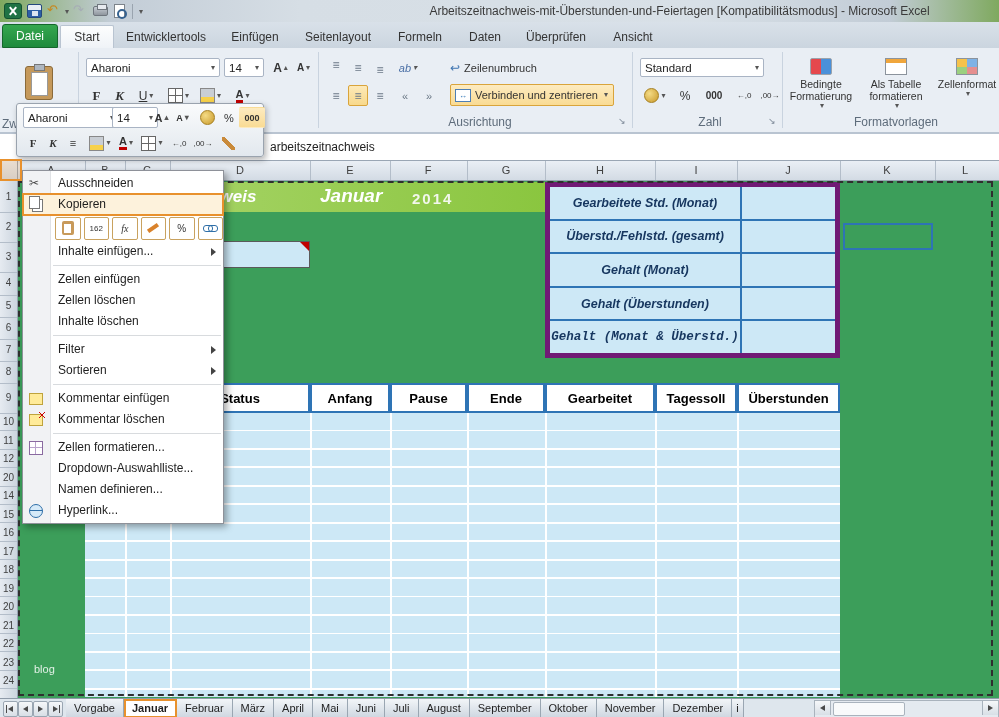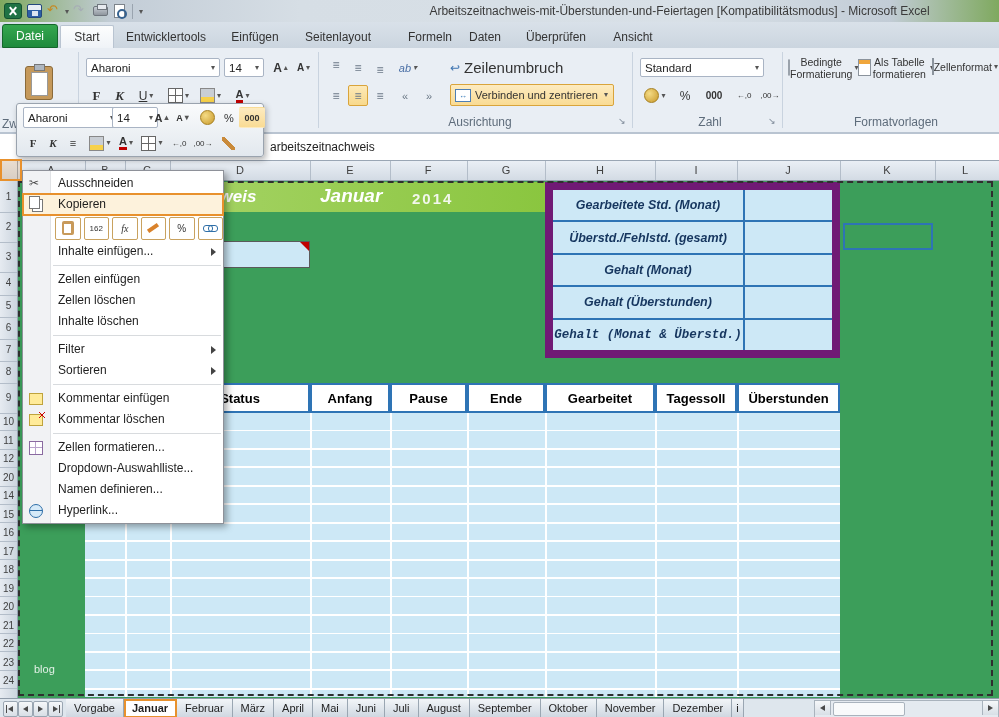--- a/index.html
+++ b/index.html
@@ -46,21 +46,21 @@
   .grid-ico{width:13px;height:13px;border:1px solid #666;position:relative;background:#fff;}
   .grid-ico::before{content:"";position:absolute;left:0;top:6px;width:100%;height:1px;background:#666;}
   .grid-ico::after{content:"";position:absolute;left:6px;top:0;width:1px;height:100%;background:#666;}
   .fill-ico{width:13px;height:13px;border:1px solid #888;background:linear-gradient(#C9CED4 0 8px,#F7D14A 8px);}
   .acolor{font-size:11px;font-weight:bold;border-bottom:3px solid #C00000;line-height:11px;}
   .lines-g{font-size:12px;color:#6B7886;line-height:1;}
   .pressed{background:linear-gradient(#FDE9B8,#F8D98C);border:1px solid #D9A43B;}
   .amberbtn{background:linear-gradient(#FDEBC0,#F9DB94);border:1px solid #D9A43B;}
   .merge-ico{width:14px;height:11px;background:#fff;border:1px solid #4E7FB5;font-size:8px;color:#2E74B5;display:flex;align-items:center;justify-content:center;}
   .coin{width:13px;height:13px;border-radius:50%;background:radial-gradient(circle at 35% 35%,#F4DB85,#C9992B);border:1px solid #A57F1F;}
-  .sty-btn{display:flex;flex-direction:row;align-items:center;font-size:10.5px;color:#333;text-align:center;line-height:12px;}
+  .sty-btn{display:flex;flex-direction:column;align-items:center;font-size:10.5px;color:#333;text-align:center;line-height:12px;}
   .sty-ico1{width:20px;height:15px;border-radius:2px;margin:2px 0 3px;background:linear-gradient(90deg,#E5484D 0 50%,#4A90D9 50%);border:1px solid #9AA2AB;}
   .sty-ico2{width:20px;height:15px;margin:2px 0 3px;background:linear-gradient(#F0A63C 0 4px,#fff 4px);border:1px solid #8B939C;}
   .sty-ico3{width:20px;height:15px;margin:2px 0 3px;border:1px solid #8B939C;
     background:linear-gradient(90deg,#F6C24A 0 50%,#7FB2E5 50%) 0 0/100% 8px no-repeat,linear-gradient(90deg,#9BD07F 0 50%,#E58F8F 50%) 0 8px/100% 7px no-repeat;}
   .launcher{font-size:9px;color:#7C8897;line-height:1;}
 
   
   .fbar{left:0;top:133px;width:999px;height:28px;background:#fff;border-top:1px solid #B9C4D1;border-bottom:1px solid #9AA6B4;}
   .fval{left:270px;top:140px;font-size:12px;color:#222;}
 
@@ -93,21 +93,21 @@
   .rn{position:absolute;left:0;width:17px;height:12px;line-height:12px;text-align:center;font-size:10px;color:#3F3F3F;}
 
   
   .gridbg{left:18px;top:181px;width:981px;height:517px;background:#3C9E5A;}
   .band{left:85px;top:182px;width:460px;height:30px;background:linear-gradient(90deg,#ACD66E,#8AC63F);}
   .band-title{left:93px;top:187px;font-style:italic;font-weight:bold;font-size:17px;color:#fff;white-space:nowrap;}
   .band-month{left:320px;top:185px;font-style:italic;font-weight:bold;font-size:19px;color:#fff;}
   .band-year{left:412px;top:190px;font-weight:bold;font-size:15px;letter-spacing:2px;color:#F2F7EC;}
   .namebox{left:85px;top:241px;width:225px;height:27px;background:#CDE8F6;border:1px solid #5A5A5A;}
   .nb-tri{position:absolute;right:0;top:0;width:0;height:0;border-left:9px solid transparent;border-top:9px solid #C00000;}
-  .summary{left:545px;top:182px;width:295px;height:176px;display:flex;flex-direction:column;border:8px solid #701a75;background:#CDE8F6;}
+  .summary{left:545px;top:182px;width:295px;height:176px;display:flex;flex-direction:column;border:5px solid #701a75;background:#CDE8F6;}
   .srow{flex:1;display:flex;border-bottom:2px solid #2E74B5;}
   .srow:last-child{border-bottom:none;font-family:Liberation Mono, monospace;}
   .slabel{width:190px;border-right:2px solid #2E74B5;display:flex;align-items:center;justify-content:center;font-style:italic;font-weight:bold;font-size:12.5px;color:#16365F;}
   .svalue{flex:1;}
   .kbox{left:843px;top:223px;width:90px;height:27px;border:2px solid #2E74B5;}
   .th{position:absolute;top:383px;height:30px;background:#fff;border:2px solid #2E74B5;display:flex;align-items:center;justify-content:center;font-weight:bold;font-size:13px;color:#000;}
   .datagrid{left:85px;top:413px;width:755px;height:284px;
    background-image:
     linear-gradient(#fff,#fff),linear-gradient(#fff,#fff),linear-gradient(#fff,#fff),linear-gradient(#fff,#fff),
     linear-gradient(#fff,#fff),linear-gradient(#fff,#fff),linear-gradient(#fff,#fff),linear-gradient(#fff,#fff),
@@ -191,21 +191,21 @@
     <span class="abs caret" style="left:137px;top:8px;">▾</span>
     <div class="abs title-text">Arbeitszeitnachweis-mit-Überstunden-und-Feiertagen  [Kompatibilitätsmodus]  -  Microsoft Excel</div>
   </div>
 
   <div class="abs tabrow"></div>
   <div class="abs tab-datei">Datei</div>
   <div class="abs rtab sel" style="left:60px;width:54px;">Start</div>
   <div class="abs rtab" style="left:118px;width:96px;">Entwicklertools</div>
   <div class="abs rtab" style="left:222px;width:66px;">Einfügen</div>
   <div class="abs rtab" style="left:296px;width:84px;">Seitenlayout</div>
-  <div class="abs rtab" style="left:400px;width:60px;">Formeln</div>
+  <div class="abs rtab" style="left:390px;width:60px;">Formeln</div>
   <div class="abs rtab" style="left:460px;width:50px;">Daten</div>
   <div class="abs rtab" style="left:518px;width:76px;">Überprüfen</div>
   <div class="abs rtab" style="left:602px;width:62px;">Ansicht</div>
 
   <div class="abs ribbon"></div>
   <div class="abs gdiv" style="left:78px;"></div>
   <div class="abs gdiv" style="left:318px;"></div>
   <div class="abs gdiv" style="left:632px;"></div>
   <div class="abs gdiv" style="left:782px;"></div>
 
@@ -252,21 +252,21 @@
 
   <div class="abs btn lines-g" style="left:326px;top:58px;width:20px;height:19px;align-items:flex-start;">≡</div>
   <div class="abs btn lines-g" style="left:348px;top:58px;width:20px;height:19px;">≡</div>
   <div class="abs btn lines-g" style="left:370px;top:58px;width:20px;height:19px;align-items:flex-end;">≡</div>
   <div class="abs btn" style="left:394px;top:58px;width:28px;height:19px;font-style:italic;font-size:11px;color:#4A6FA5;">
     <span>ab</span>
     <span class="caret">▾</span>
   </div>
   <div class="abs" style="left:450px;top:57px;width:114px;height:21px;display:flex;align-items:center;gap:4px;">
     <span style="color:#3E74B0;font-size:12px;">↩</span>
-    <span style="font-size:15px;color:#333;">Zeilenumbruch</span>
+    <span style="font-size:11px;color:#333;">Zeilenumbruch</span>
   </div>
 
   <div class="abs btn lines-g" style="left:326px;top:85px;width:20px;height:21px;">≡</div>
   <div class="abs btn lines-g pressed" style="left:348px;top:85px;width:20px;height:21px;">≡</div>
   <div class="abs btn lines-g" style="left:370px;top:85px;width:20px;height:21px;">≡</div>
   <div class="abs btn" style="left:394px;top:85px;width:22px;height:21px;font-size:11px;color:#6B7886;">«</div>
   <div class="abs btn" style="left:418px;top:85px;width:22px;height:21px;font-size:11px;color:#6B7886;">»</div>
   <div class="abs amberbtn" style="left:450px;top:84px;width:164px;height:22px;display:flex;align-items:center;gap:4px;padding:0 4px;border-radius:2px;">
     <span class="merge-ico">↔</span>
     <span style="font-size:11px;color:#333;white-space:nowrap;">Verbinden und zentrieren</span>

